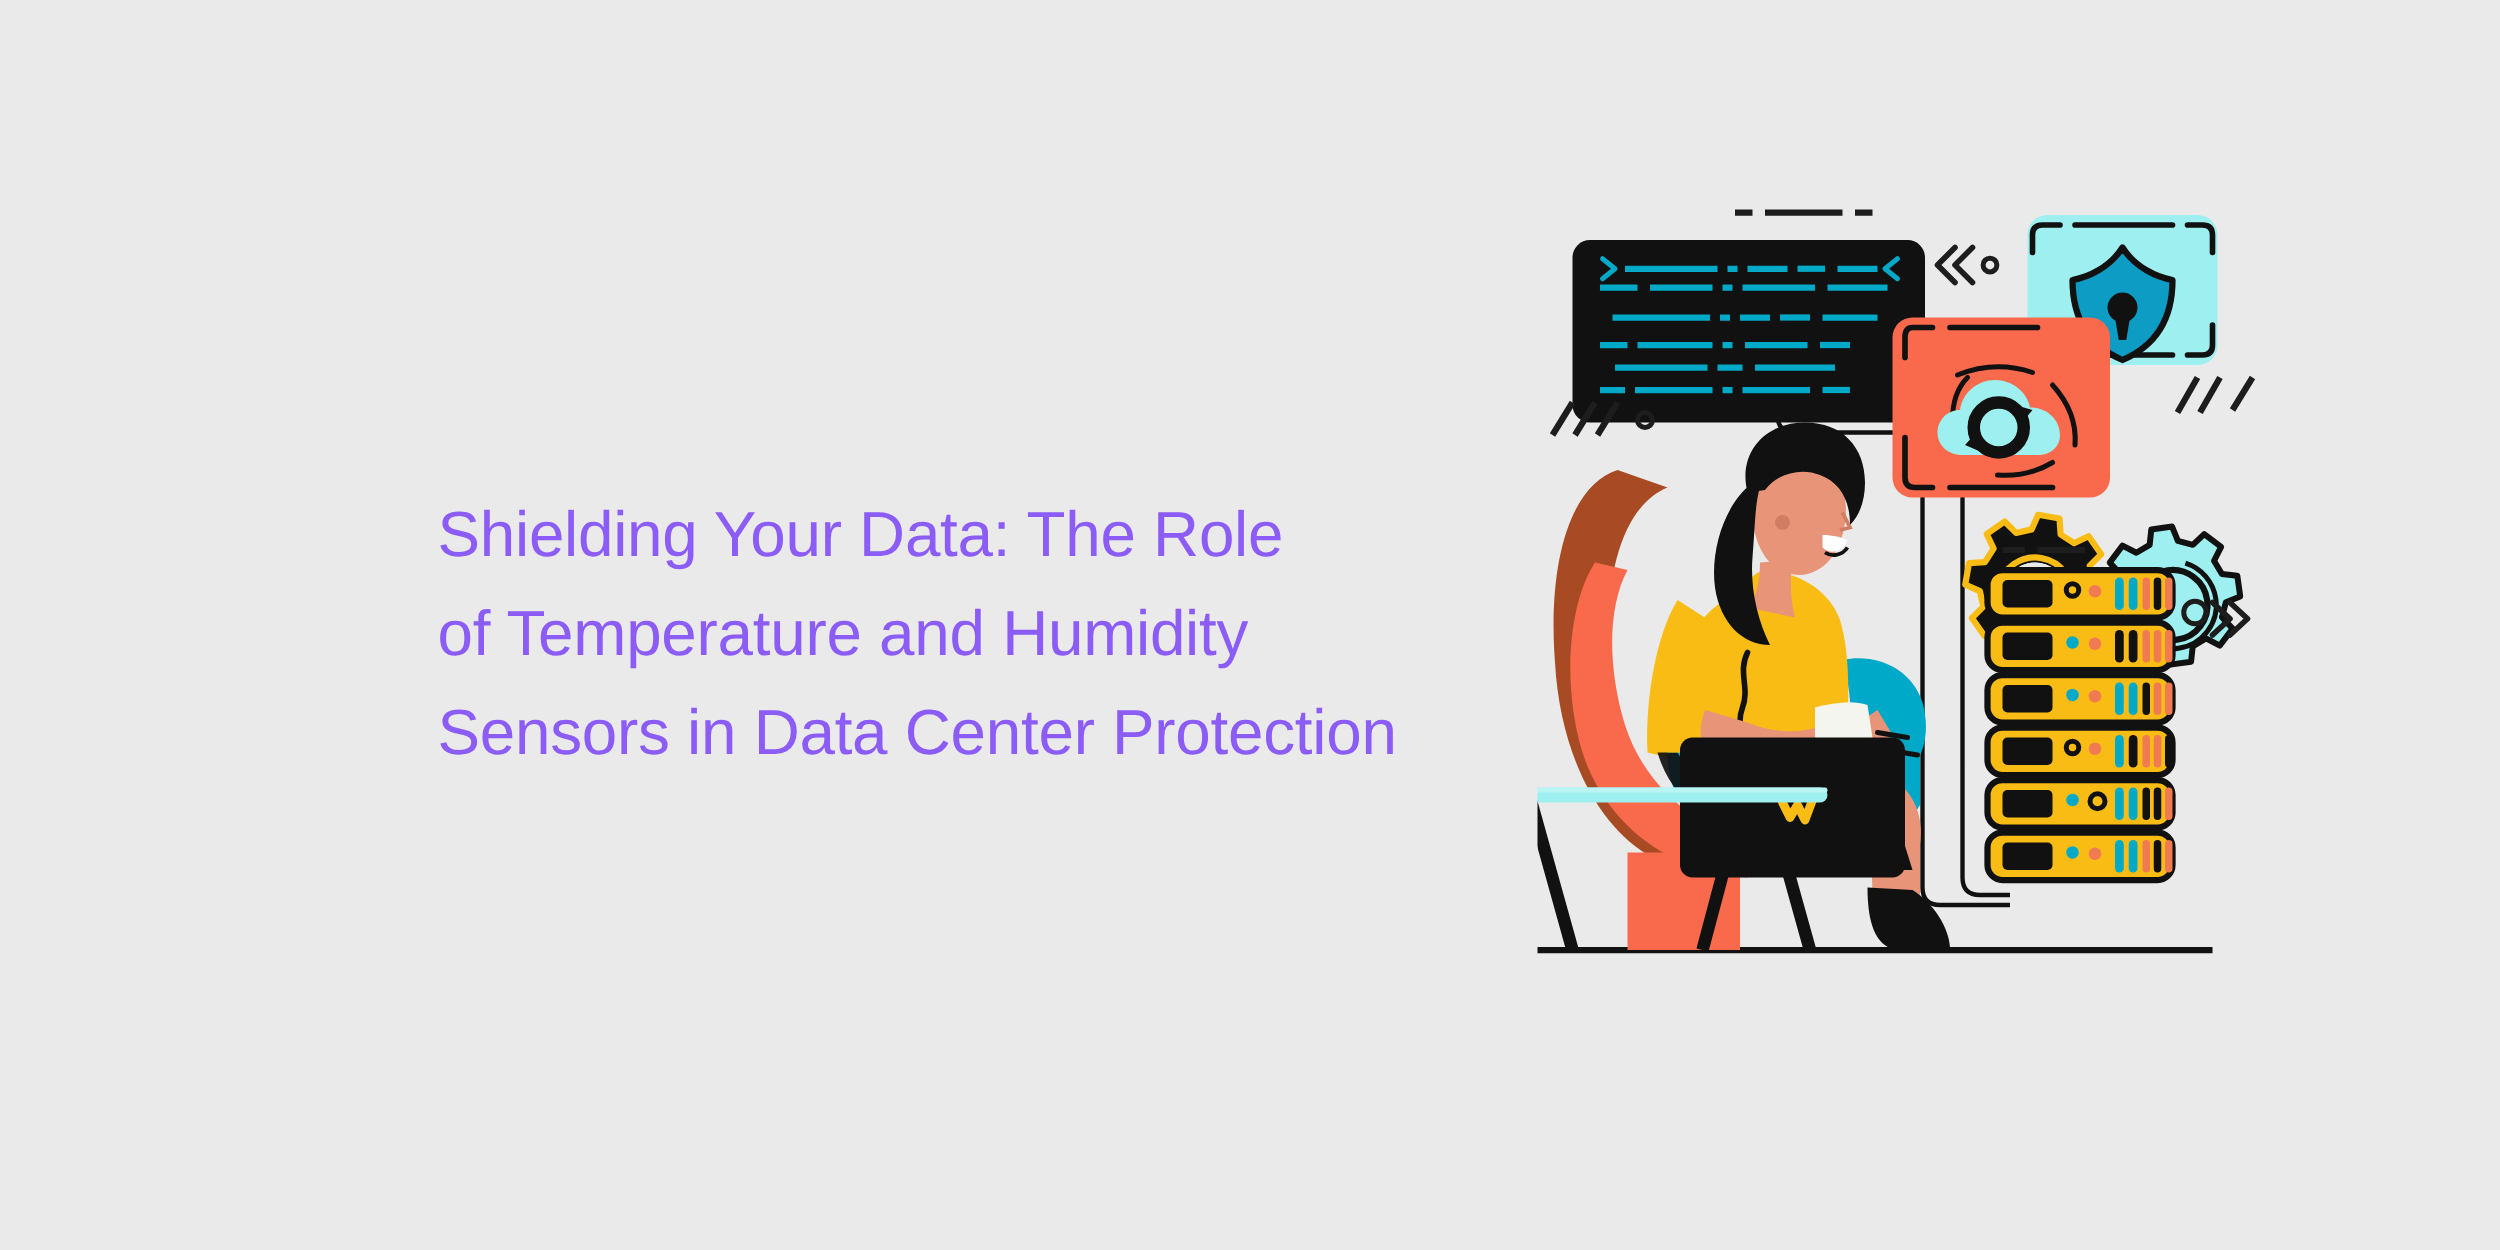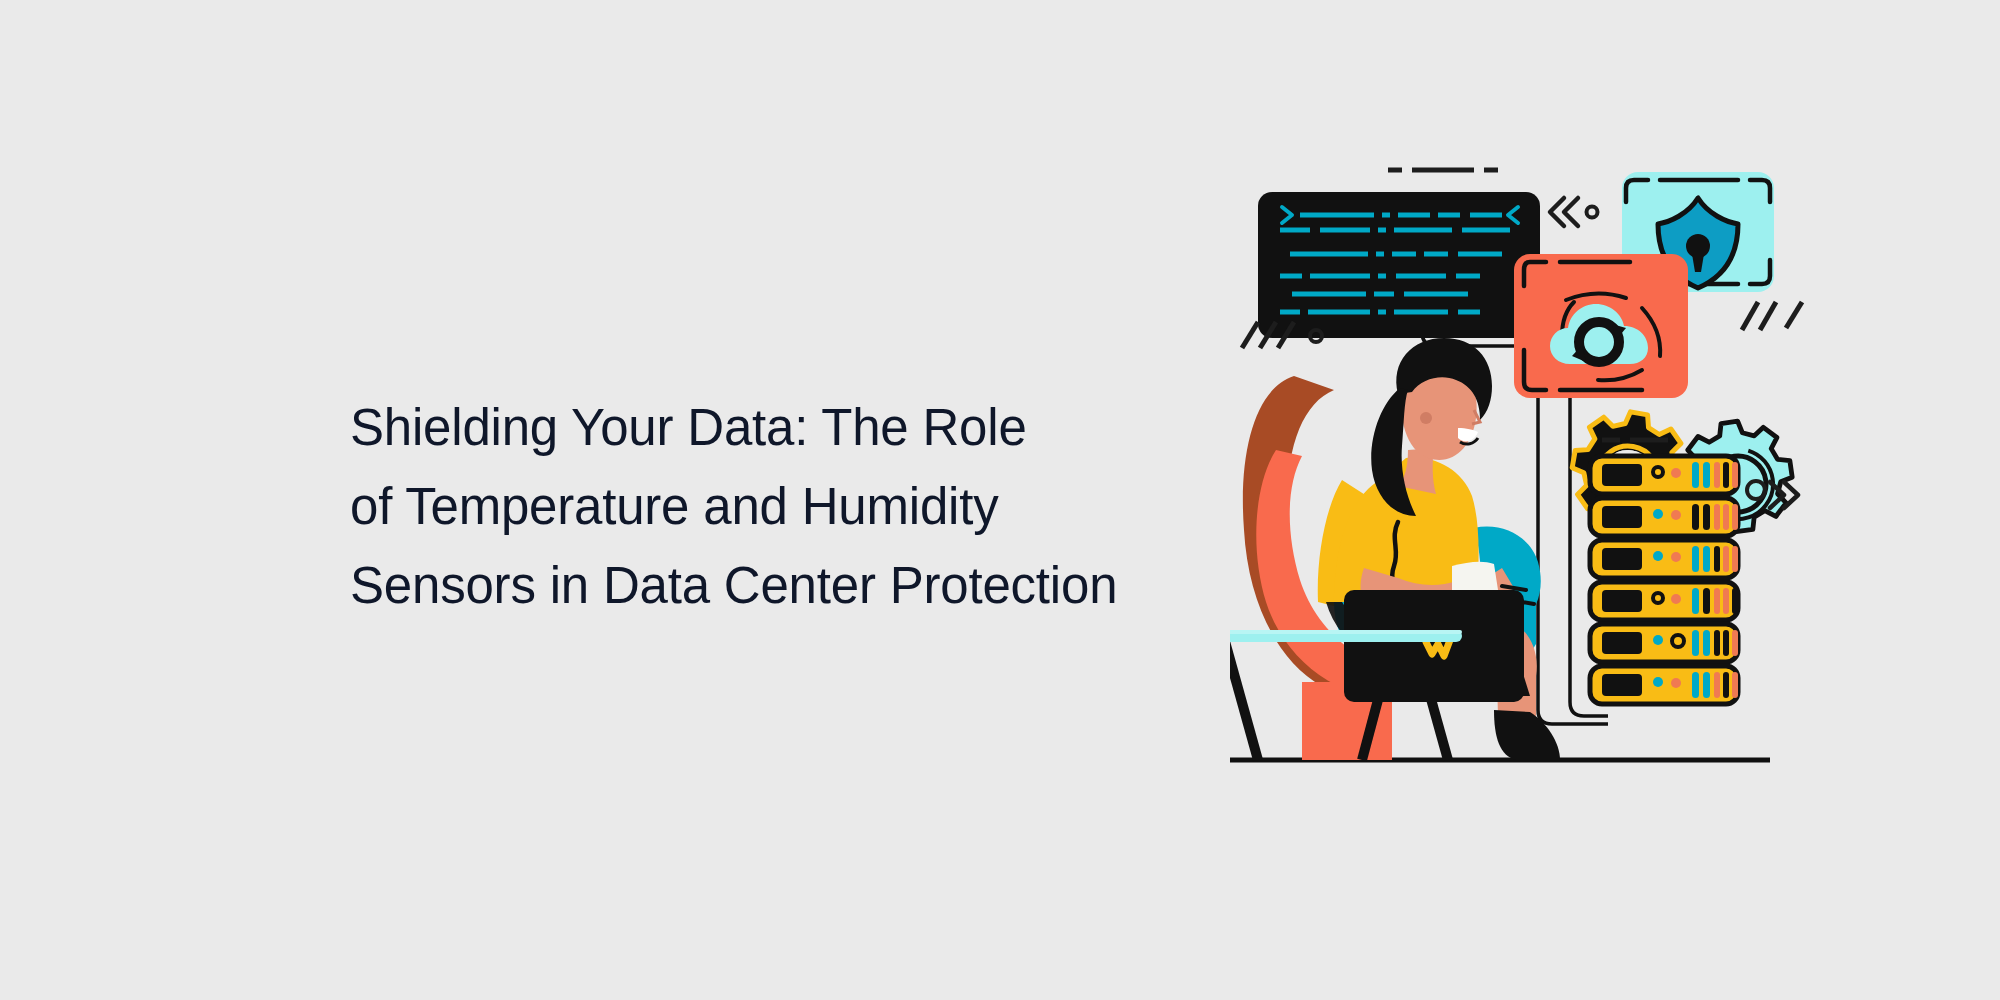--- a/index.html
+++ b/index.html
@@ -20,21 +20,21 @@
     position:absolute;
     left:350px;
     top:388px;
     width:900px;
   }
   .headline {
     font-family:"Liberation Sans", sans-serif;
     font-size:51px;
     line-height:79px;
     font-weight:500;
-    color:#0f172a;
+    color:#8b5cf6;
     letter-spacing:-0.2px;
     white-space:pre-line;
   }
   
   .illustration {
     position:absolute;
     left:1230px;
     top:150px;
     width:740px;
     height:640px;

